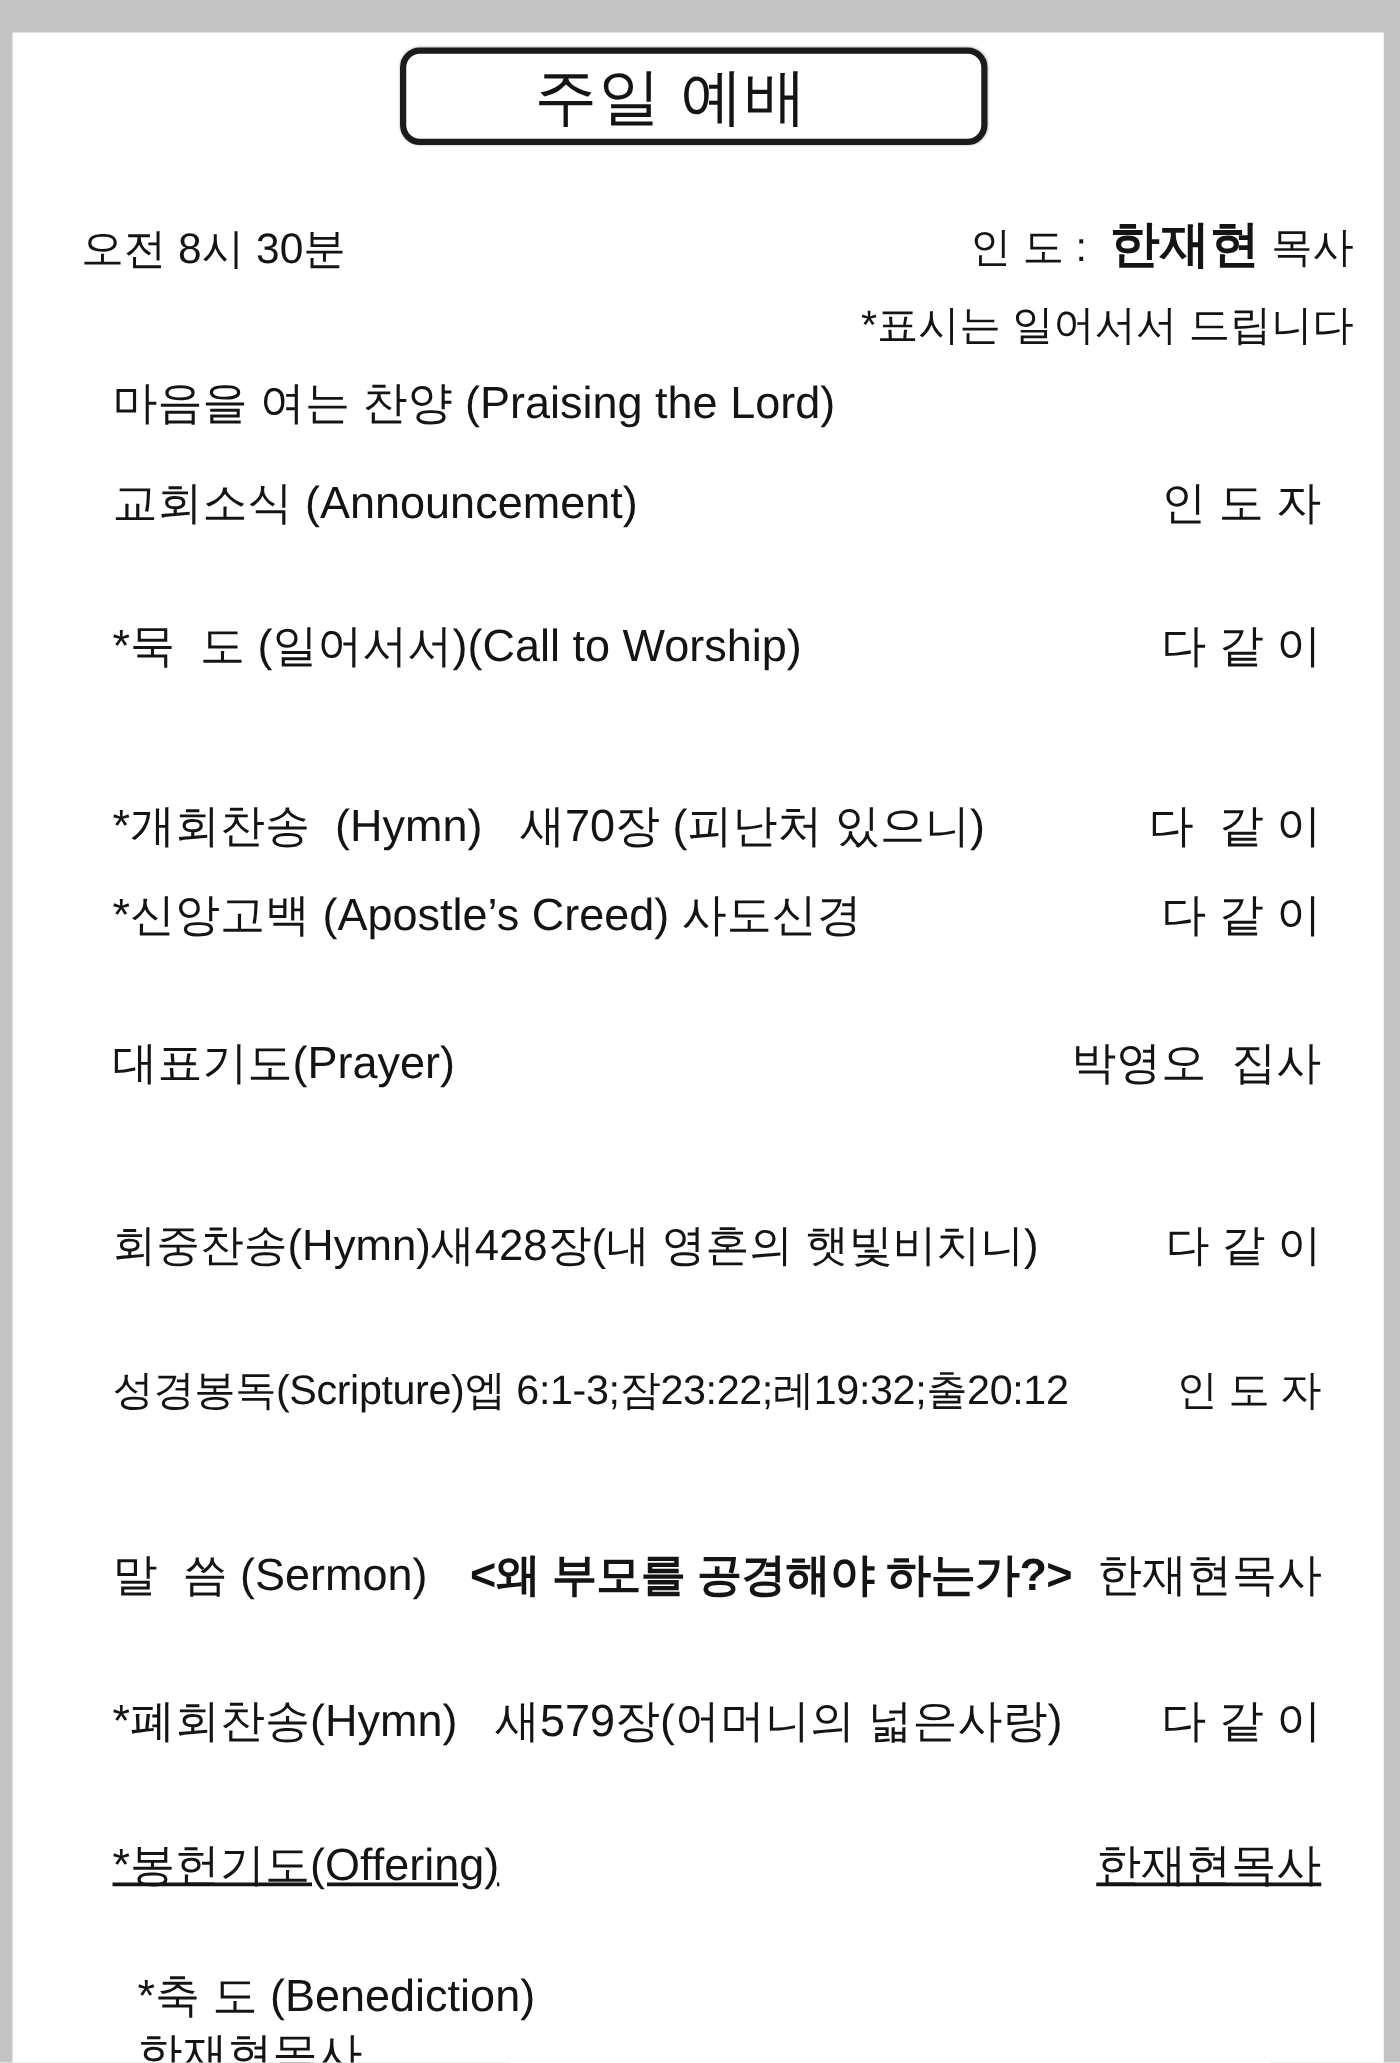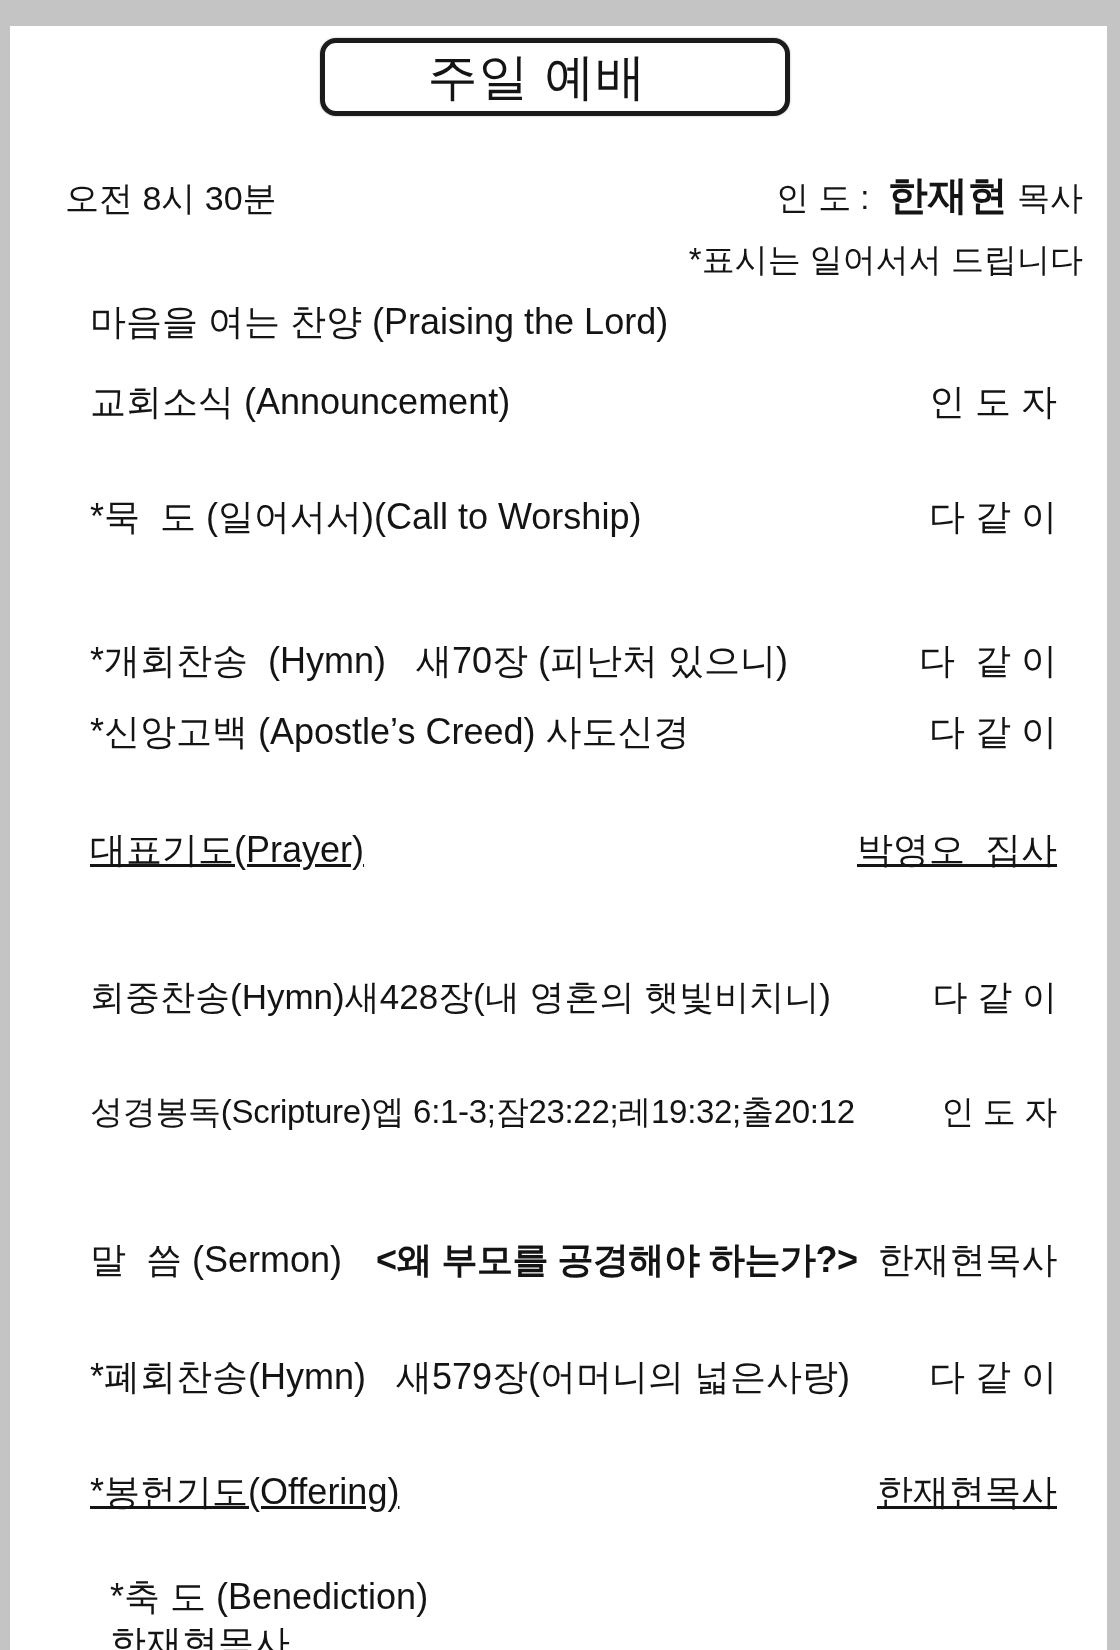--- a/index.html
+++ b/index.html
@@ -58,21 +58,21 @@
   .row .right { white-space: pre; margin-left: 20px; }
   .row.snug    { font-size: 35px; }
   .row.compact { font-size: 33px; letter-spacing: -0.3px; }
   .left-group { display: flex; align-items: baseline; white-space: pre; }
   .sermon-title { font-weight: bold; margin-left: 34px; letter-spacing: -0.5px; }
   .r0  { top: 273px; }
   .r1  { top: 353px; }
   .r2  { top: 468px; }
   .r3  { top: 612px; }
   .r4  { top: 683px; gap: 38px; }
-  .r5  { top: 801px; text-decoration: underline; }
+  .r5  { top: 801px; }
   .r6  { top: 948px; }
   .r7  { top: 1063px; }
   .r8  { top: 1211px; }
   .r9  { top: 1328px; }
   .r10 { top: 1443px; text-decoration: underline; }
   .r11 { top: 1548px; flex-direction: column; }
 </style>
 </head>
 <body style="background: rgb(196, 196, 196); color: rgb(20, 20, 20);">
 

